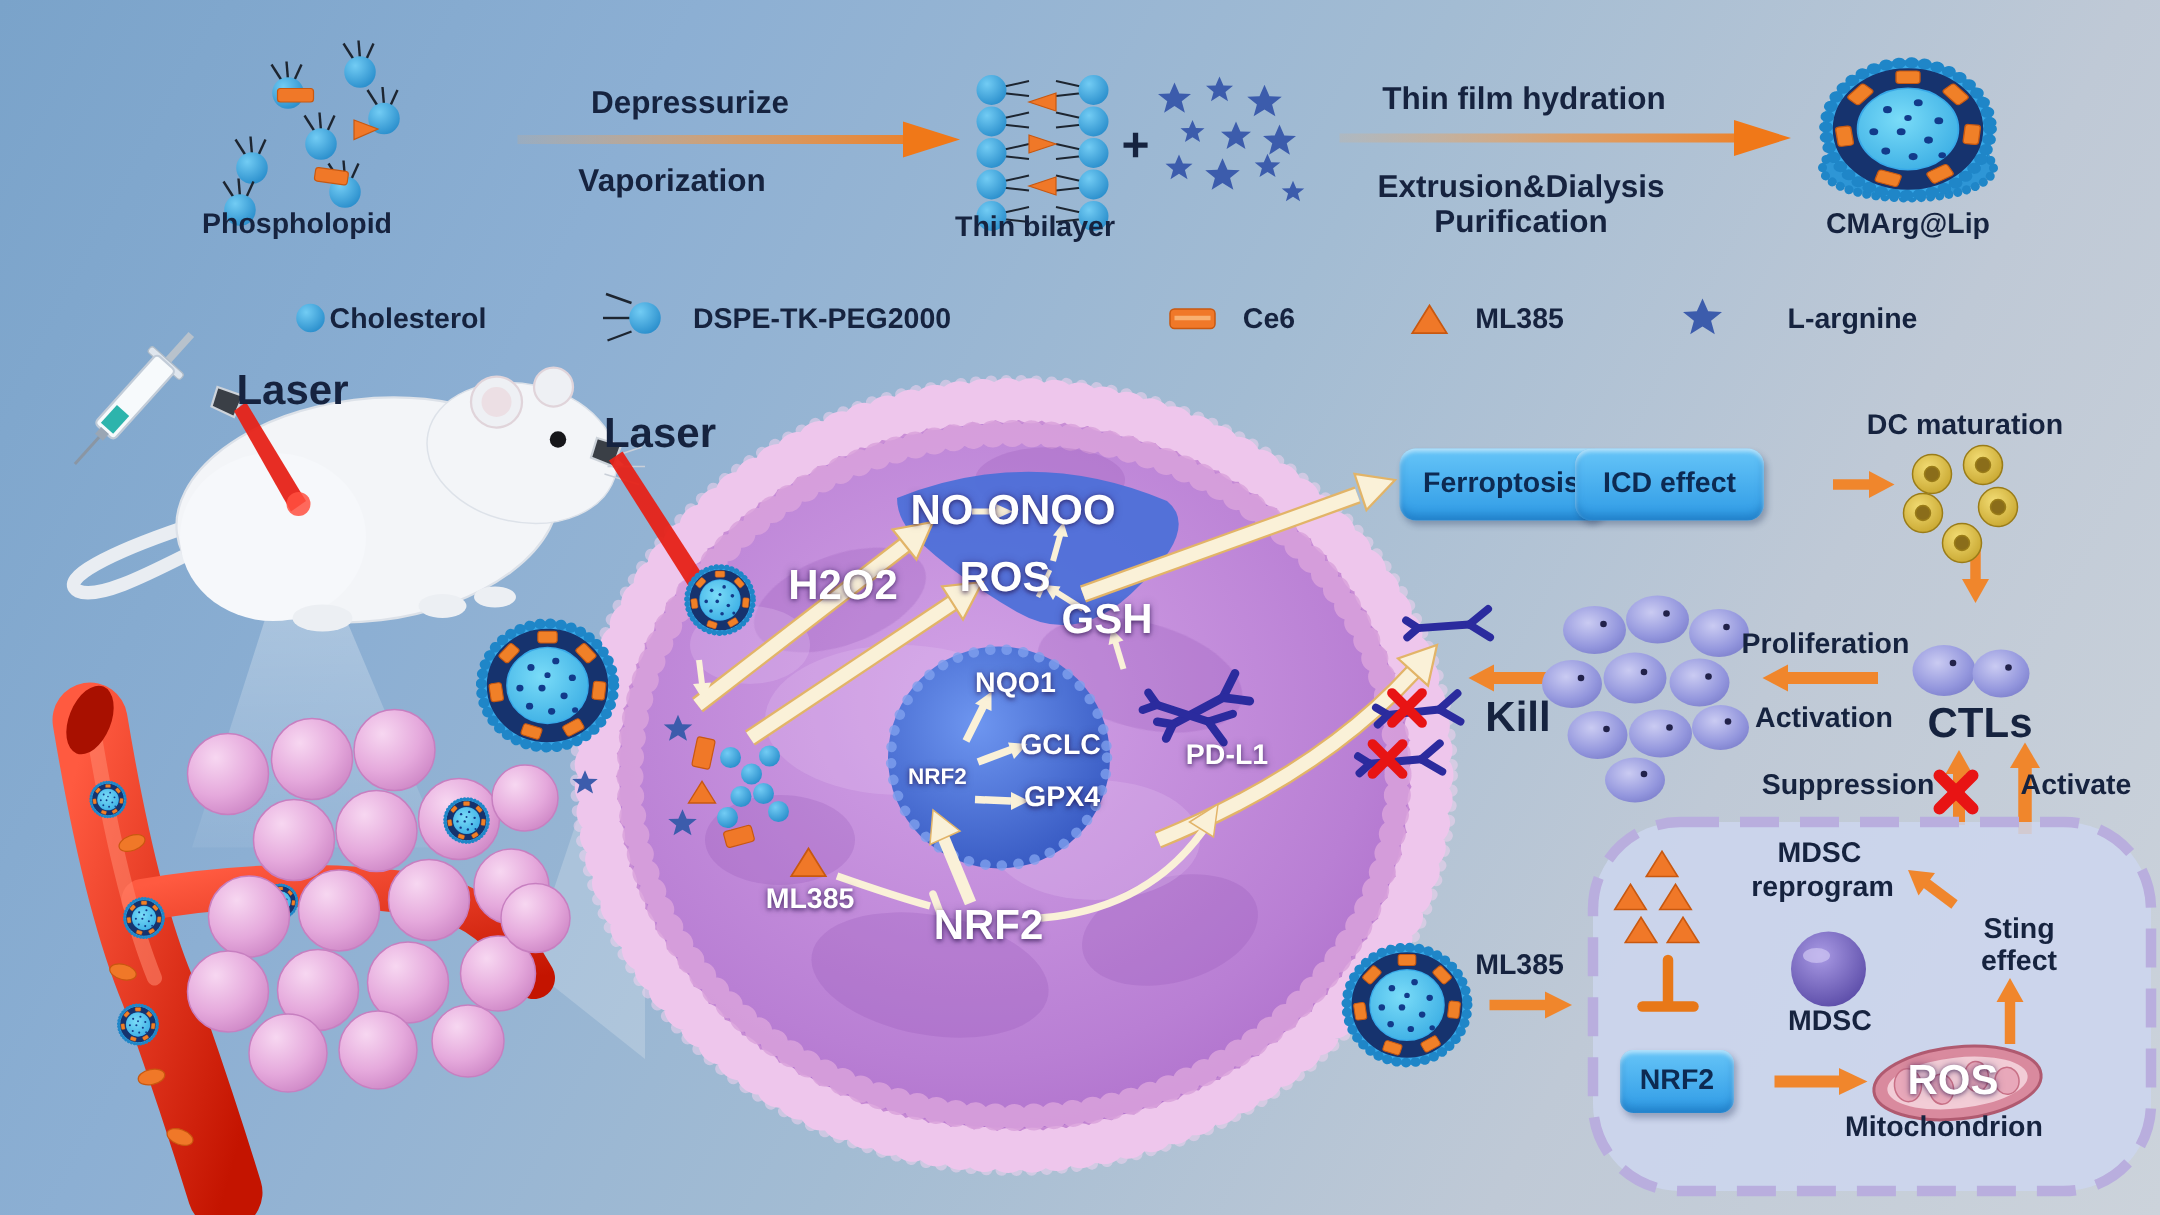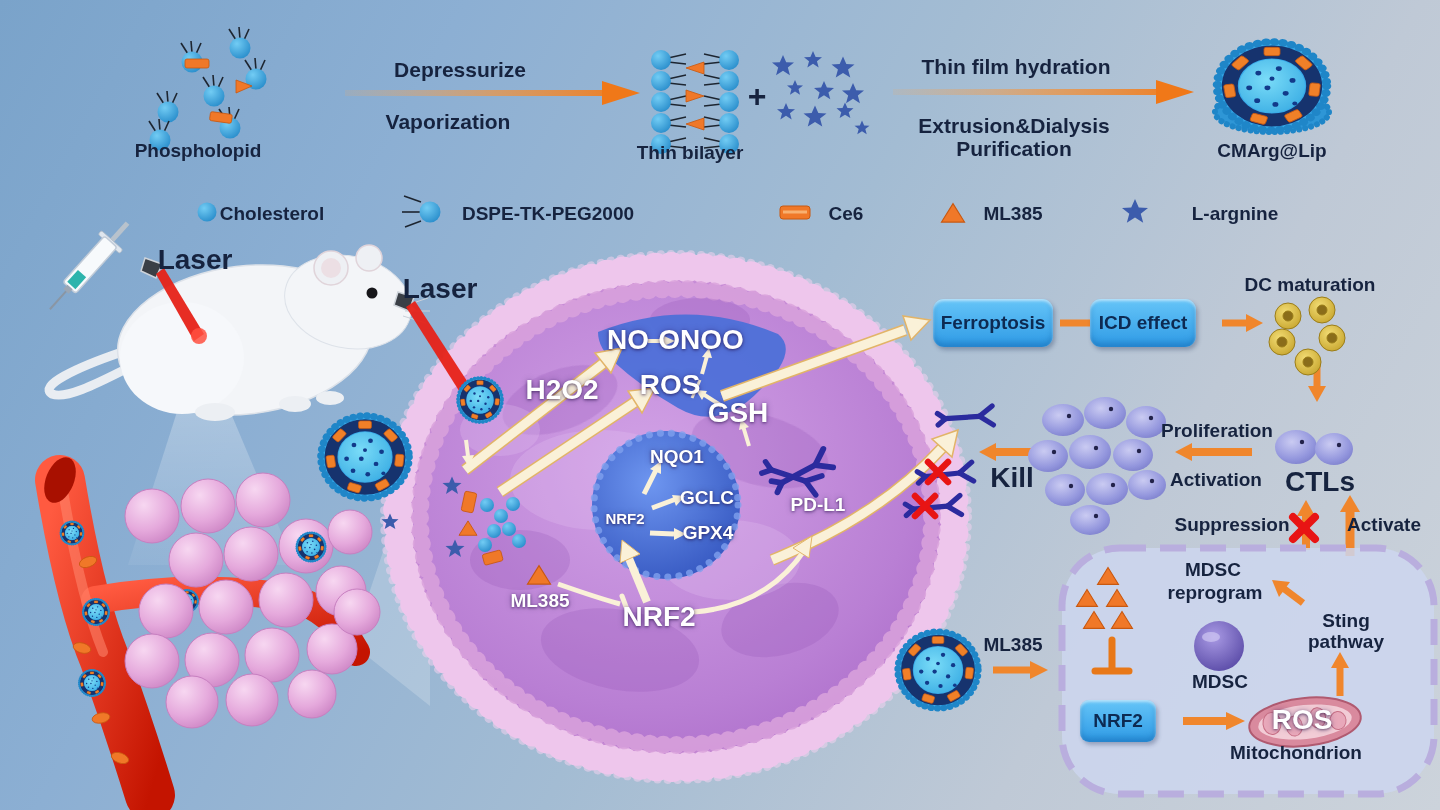--- a/index.html
+++ b/index.html
@@ -564,34 +564,34 @@
 <div class="lb wt sz20" style="left:670px;top:385px">ROS</div>
 <div class="lb wt sz20" style="left:738px;top:413px">GSH</div>
 <div class="lb wt sz19" style="left:677px;top:456px">NQO1</div>
 <div class="lb wt sz19" style="left:707px;top:497px">GCLC</div>
 <div class="lb wt sz15" style="left:625px;top:518px">NRF2</div>
 <div class="lb wt sz19" style="left:708px;top:532px">GPX4</div>
 <div class="lb wt sz19" style="left:540px;top:600px">ML385</div>
 <div class="lb wt sz20" style="left:659px;top:617px">NRF2</div>
 <div class="lb wt sz19" style="left:818px;top:504px">PD-L1</div>
 
-<div class="bluebox sz19" style="left:933px;top:299px;width:120px;height:48px">Ferroptosis</div>
-<div class="bluebox sz19" style="left:1090px;top:299px;width:106px;height:48px">ICD effect</div>
+<div class="bluebox sz19" style="left:933px;top:299px;width:136px;height:48px">Ferroptosis</div>
+<div class="bluebox sz19" style="left:1050px;top:299px;width:126px;height:48px">ICD effect</div>
 <div class="lb dk sz19" style="left:1310px;top:284px">DC maturation</div>
 <div class="lb dk sz19" style="left:1217px;top:430px">Proliferation</div>
 <div class="lb dk sz19" style="left:1216px;top:479px">Activation</div>
 <div class="lb dk sz20" style="left:1320px;top:482px">CTLs</div>
 <div class="lb dk sz20" style="left:1012px;top:478px">Kill</div>
 <div class="lb dk sz19" style="left:1232px;top:524px">Suppression</div>
 <div class="lb dk sz19" style="left:1384px;top:524px">Activate</div>
 
 <div class="lb dk sz19" style="left:1013px;top:644px">ML385</div>
 <div class="lb dk sz19" style="left:1213px;top:569px">MDSC</div>
 <div class="lb dk sz19" style="left:1215px;top:592px">reprogram</div>
 <div class="lb dk sz19" style="left:1346px;top:620px">Sting</div>
-<div class="lb dk sz19" style="left:1346px;top:641px">pathway</div>
+<div class="lb dk sz19" style="left:1346px;top:641px">effect</div>
 <div class="lb dk sz19" style="left:1220px;top:681px">MDSC</div>
 <div class="bluebox sz19" style="left:1080px;top:700px;width:76px;height:42px;border-radius:9px">NRF2</div>
 <div class="lb wt sz20" style="left:1302px;top:720px">ROS</div>
 <div class="lb dk sz19" style="left:1296px;top:752px">Mitochondrion</div>
 
 
 </div>
 
 </body></html>

